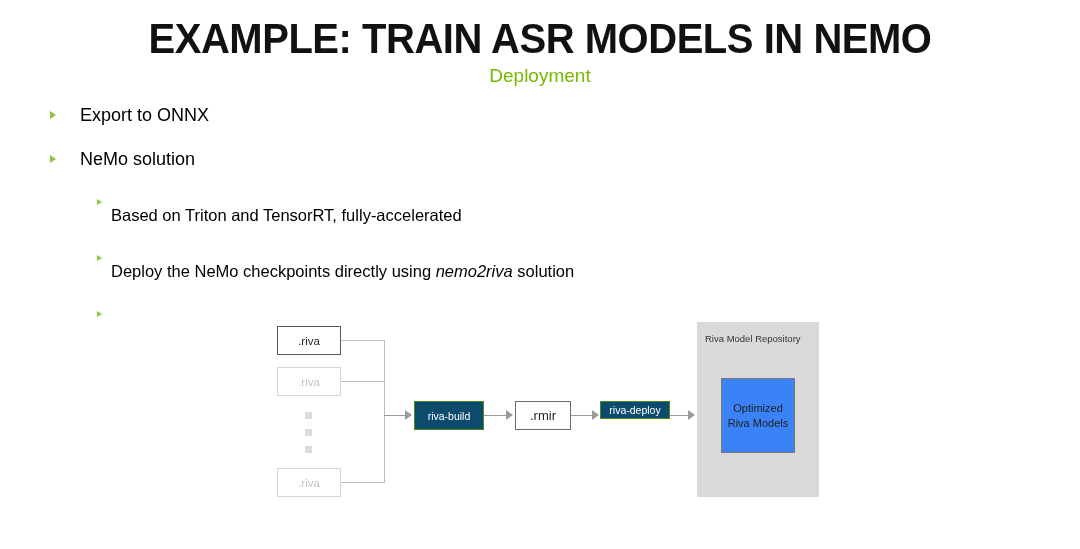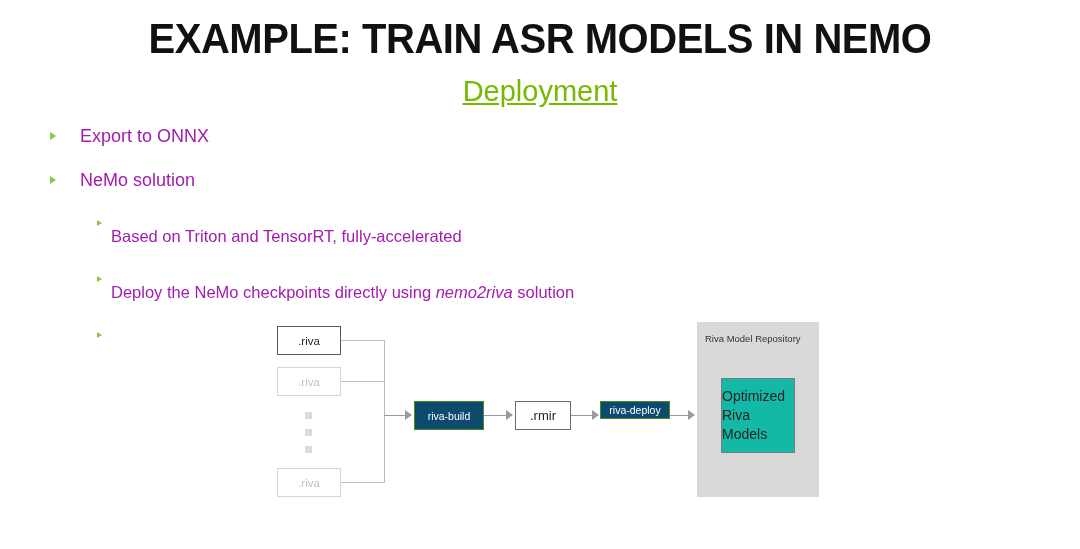--- a/index.html
+++ b/index.html
@@ -21,25 +21,24 @@
     font-weight: bold;
     color: #111111;
     letter-spacing: -0.5px;
     margin-top: 16px;
     line-height: 1.05;
     transform: scaleX(0.93);
   }
 
   .slide-subtitle {
     text-align: center;
-    font-size: 29px;
+    font-size: 19px;
     color: #76b900;
-    margin-top: 15px;
+    margin-top: 5px;
     line-height: 1.1;
-    text-decoration: underline;
   }
 
   
   .bullet-list { margin-top: 18px; }
 
   .bullet-row {
     display: flex;
     align-items: flex-start;
     margin-bottom: 22px;
   }
@@ -63,21 +62,21 @@
     border-left: 6px solid #8cc63e;
   }
   .level-2 .tri {
     border-top-width: 3.5px;
     border-bottom-width: 3.5px;
     border-left-width: 5px;
   }
 
   .bullet-text {
     font-size: 18px;
-    color: #a21caf;
+    color: #000000;
     line-height: 1.2;
     padding-left: 16px;
   }
   .level-2 .bullet-text { font-size: 16.5px; padding-left: 14px; }
 
   .ital { font-style: italic; }
 
   .node {
     position: absolute;
     display: flex;
@@ -146,27 +145,27 @@
   .repo-title {
     position: absolute;
     left: 705px; top: 333px;
     font-size: 9.5px;
     color: #333333;
   }
   .repo-inner {
     position: absolute;
     left: 721px; top: 378px;
     width: 74px; height: 75px;
-    background: #14b8a6;
+    background: #3b82f6;
     border: 1.3px solid #7a7a7a;
     display: flex;
     align-items: center;
     justify-content: center;
-    text-align: left;
-    font-size: 14px;
+    text-align: center;
+    font-size: 11px;
     color: #222222;
     line-height: 1.35;
   }
 
   
   .arrow-h {
     position: absolute;
     width: 0; height: 0;
     border-top: 5px solid transparent;
     border-bottom: 5px solid transparent;

